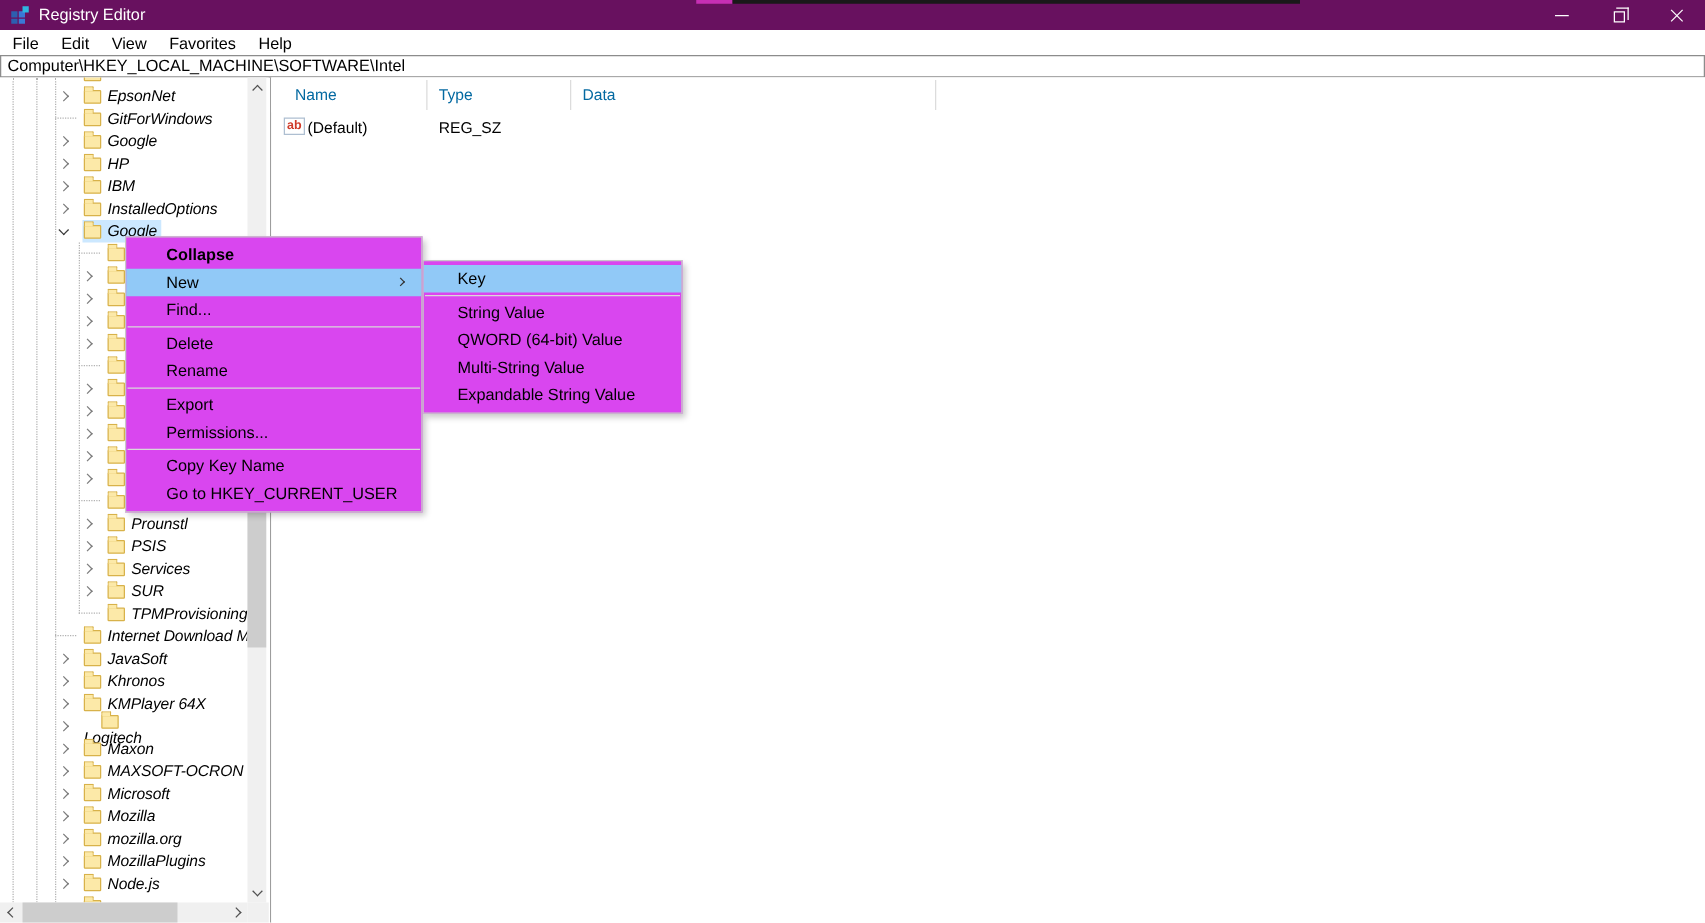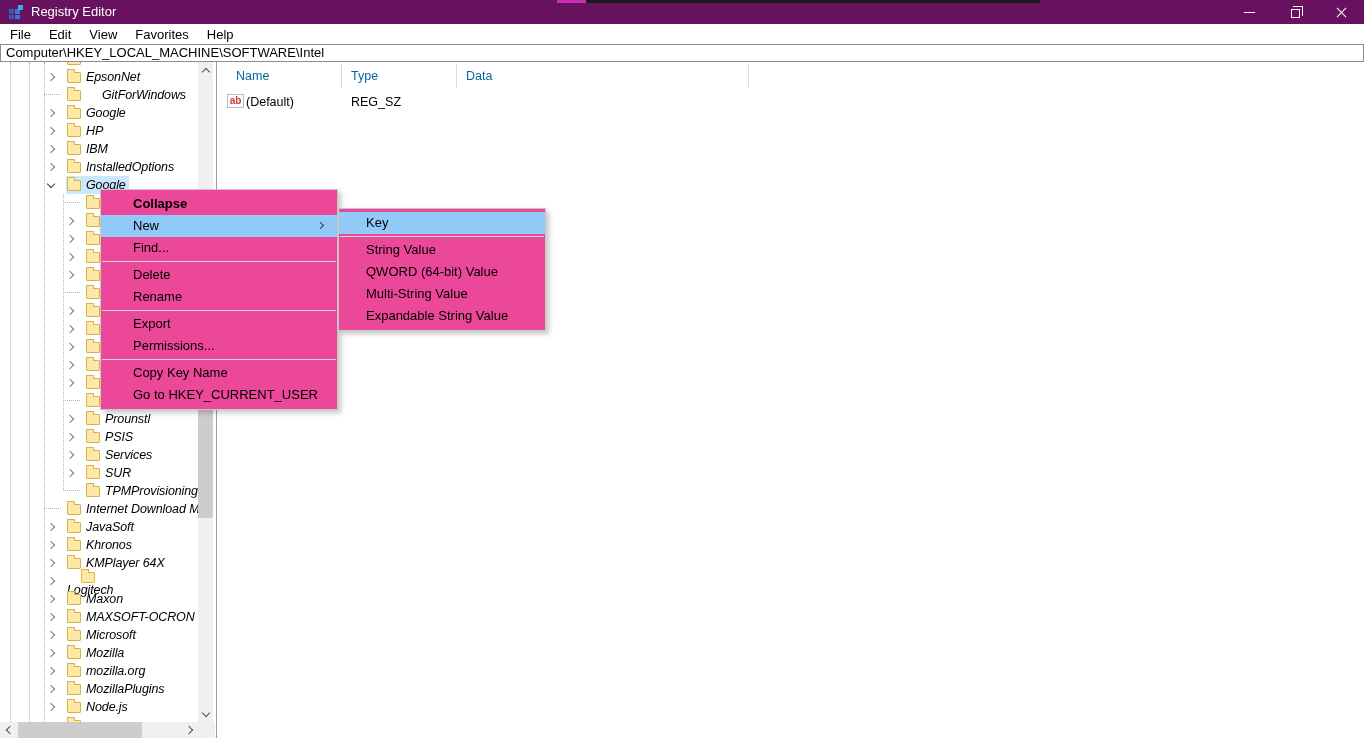--- a/index.html
+++ b/index.html
@@ -73,21 +73,21 @@
   .lheader { position:absolute; left:0; top:0; width:1147px; height:28px; background:#fff; }
   .col-h { position:absolute; top:7px; font-size:12.5px; color:#0369a1; }
   .col-sep { position:absolute; top:2px; width:1px; height:24px; background:#dcdcdc; }
   .lrow { position:absolute; left:0; top:30px; width:600px; height:20px; }
   .abicon { position:absolute; left:10px; top:2px; width:17px; height:14px; background:#fff;
     border:1px solid #aebfd1; color:#cf3b2a; font-weight:bold; font-size:10px;
     line-height:12px; text-align:center; }
   .cell { position:absolute; top:3px; font-size:12.5px; white-space:nowrap; }
 
   
-  .menu { position:absolute; background:#ec4899; border:1px solid #c8c8c8;
+  .menu { position:absolute; background:#d946ef; border:1px solid #c8c8c8;
     box-shadow:3px 3px 5px rgba(0,0,0,0.22); padding:3px 0; z-index:30; }
   .ctx { left:100px; top:189px; width:238px; }
   .sub { left:338px; top:208px; width:208px; z-index:31; }
   .mitem { position:relative; line-height:22px; height:22px; padding-left:32px; white-space:nowrap; }
   .sub .mitem { padding-left:27px; }
   .mitem.hl { background:#91c9f7; }
   .mitem.bold { font-weight:bold; }
   .msep { height:1px; background:#d9d9d9; margin:2px 1px; }
   .subarrow { position:absolute; right:14px; top:8px; width:5px; height:5px;
     border-right:1px solid #333; border-bottom:1px solid #333; transform:rotate(-45deg); }
@@ -144,21 +144,21 @@
       </div>
       <div class="trow" style="top: 6px;">
         <span class="tchev" style="left: 46px;"></span>
         <span class="tcontent" style="left: 66px;">
           <span class="folder"></span>
           <span class="tlabel">EpsonNet</span>
         </span>
       </div>
       <div class="trow" style="top: 24px;">
         <div class="tconn" style="left: 44px;"></div>
-        <span class="tcontent" style="left: 66px; gap: 16px;">
+        <span class="tcontent" style="left: 66px;">
           <span class="folder"></span>
           <span class="tlabel">GitForWindows</span>
         </span>
       </div>
       <div class="trow" style="top: 42px;">
         <span class="tchev" style="left: 46px;"></span>
         <span class="tcontent" style="left: 66px;">
           <span class="folder"></span>
           <span class="tlabel">Google</span>
         </span>

